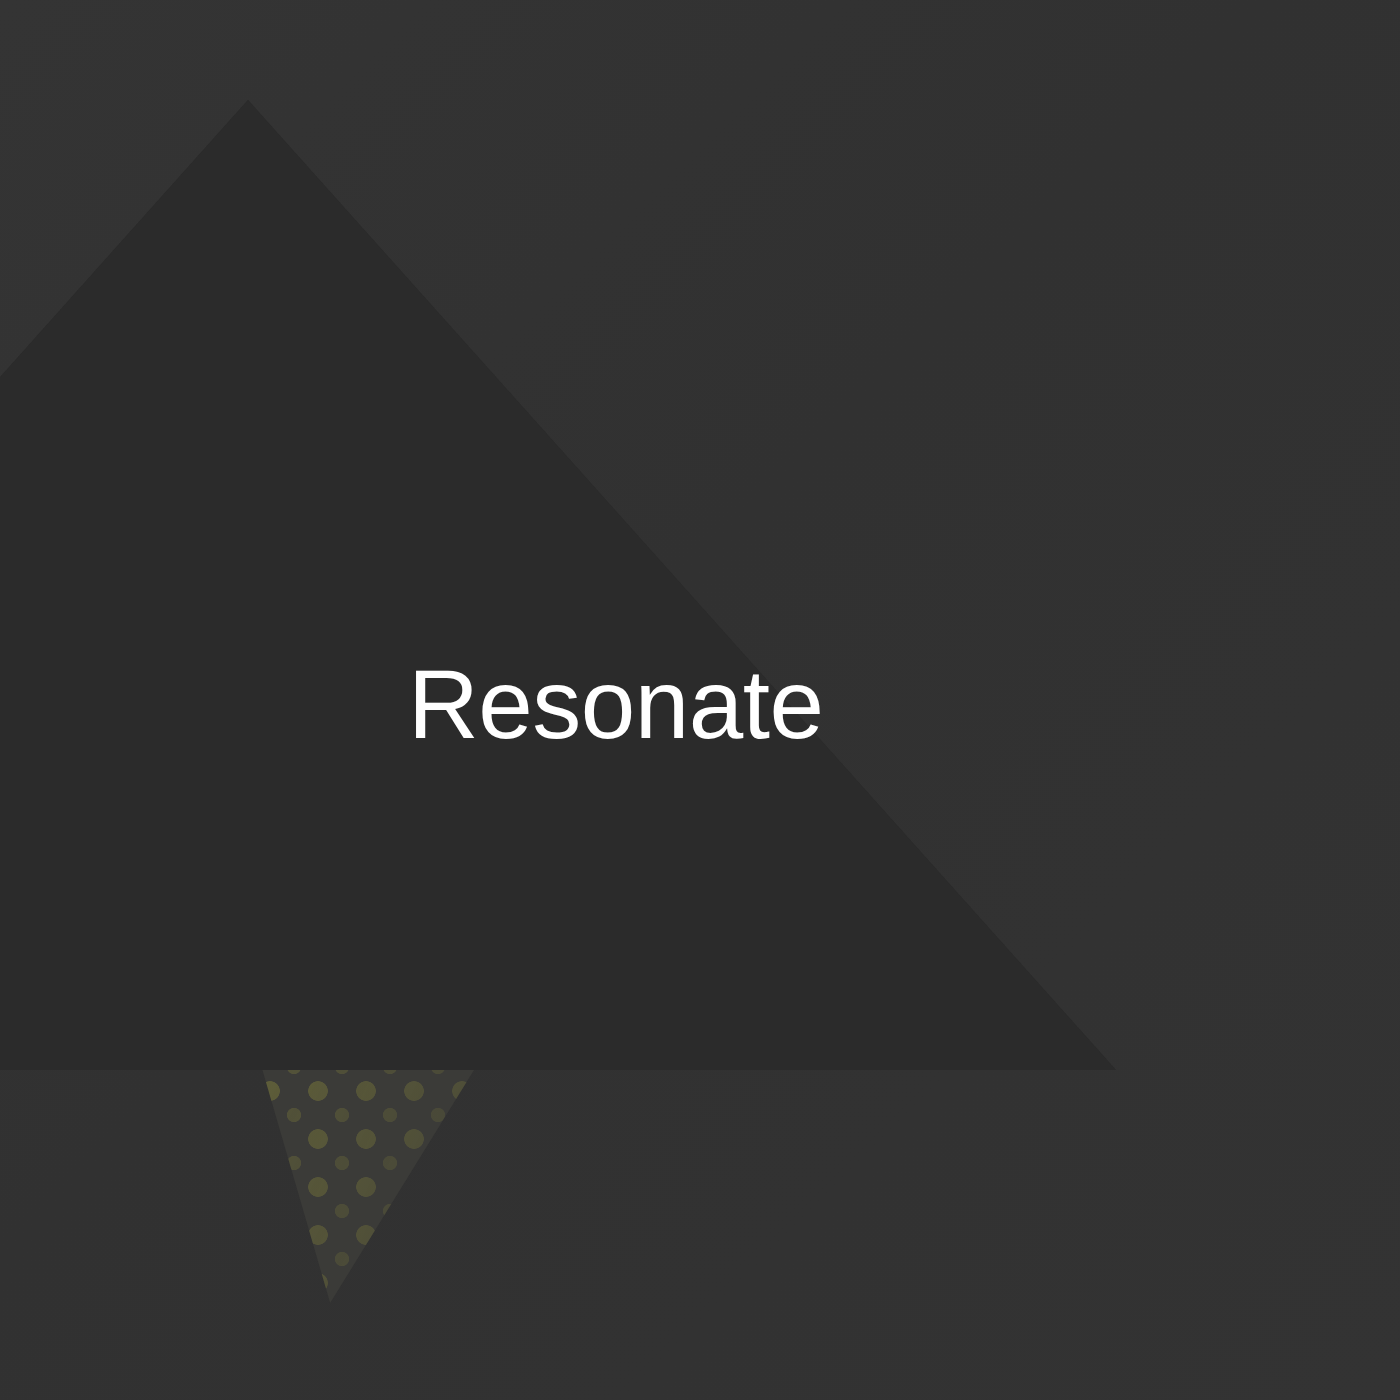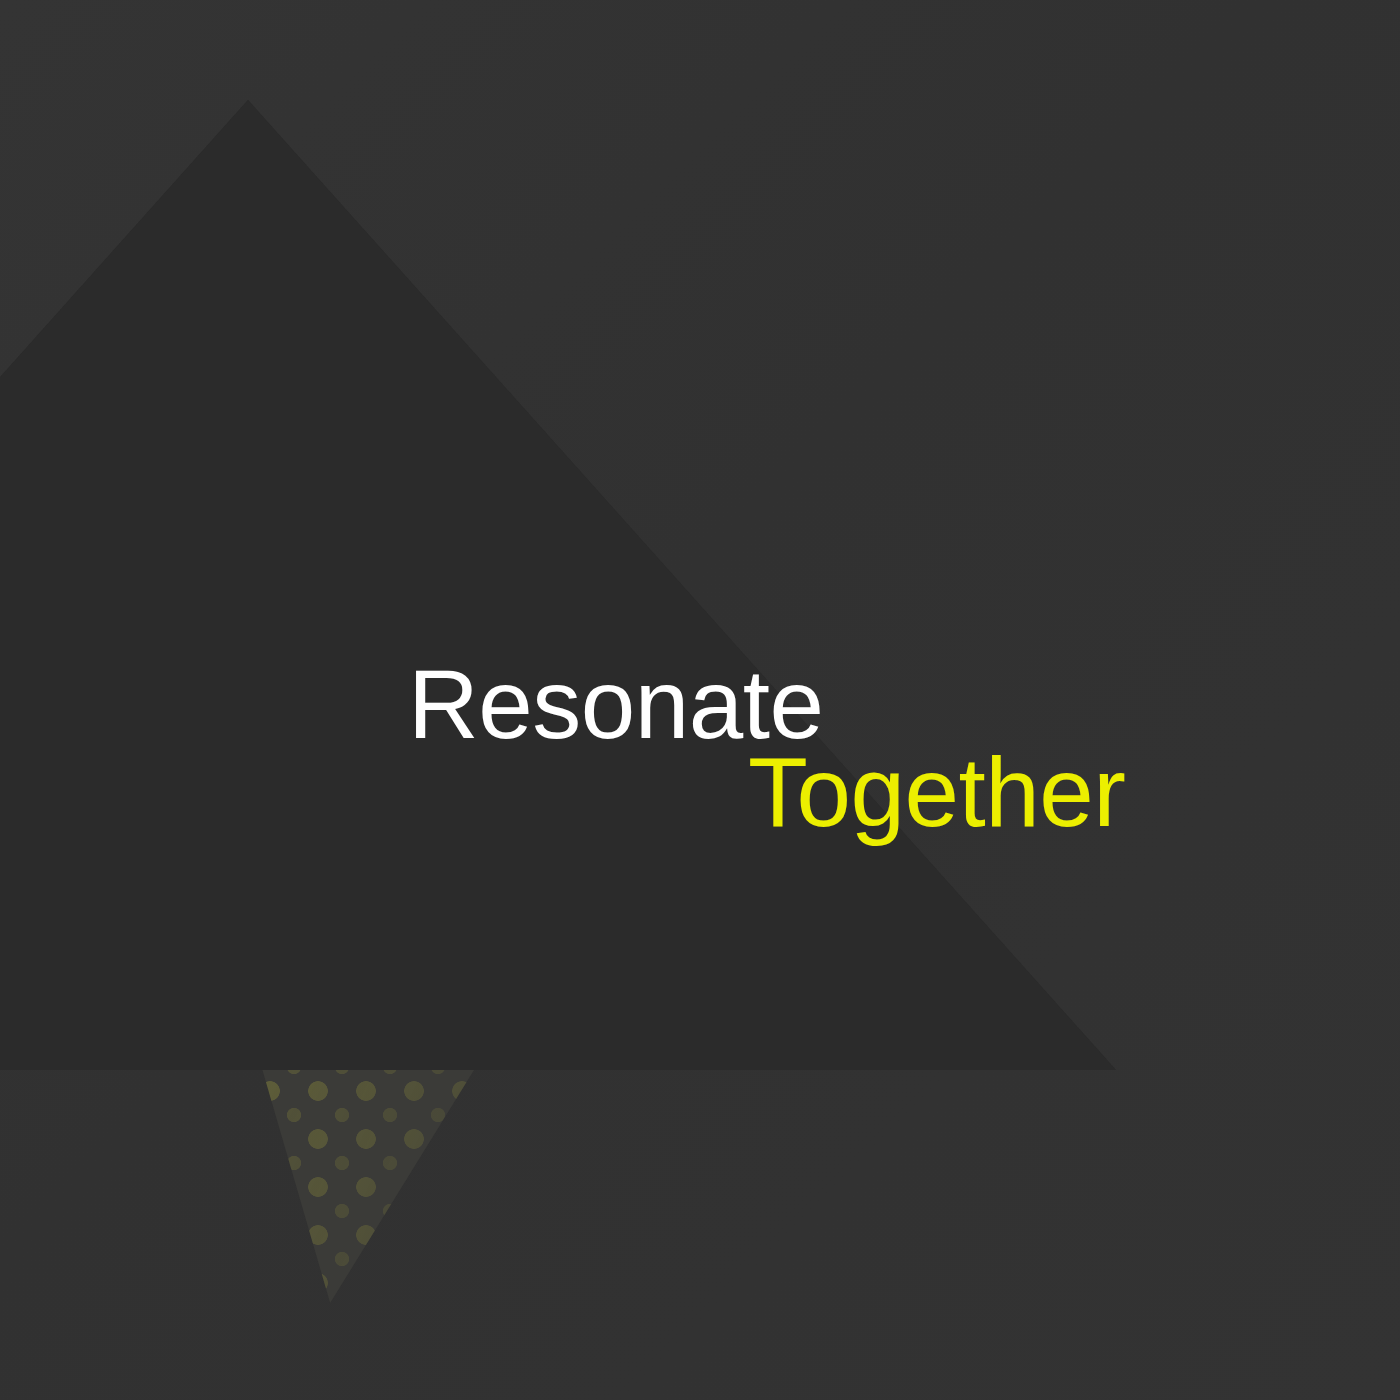--- a/index.html
+++ b/index.html
@@ -113,16 +113,15 @@
   <div class="tri-up-dark shape"></div>
 
   <div class="tri-down-light shape"></div>
 
   <div class="halftone shape"></div>
 
   <div class="tri-up-dark-overlay shape"></div>
 
   <div class="headline">
     <div class="line line-1">Resonate</div>
-    <div class="line line-2">Together</div>
   </div>
 
 </div>
 
 </body></html>

